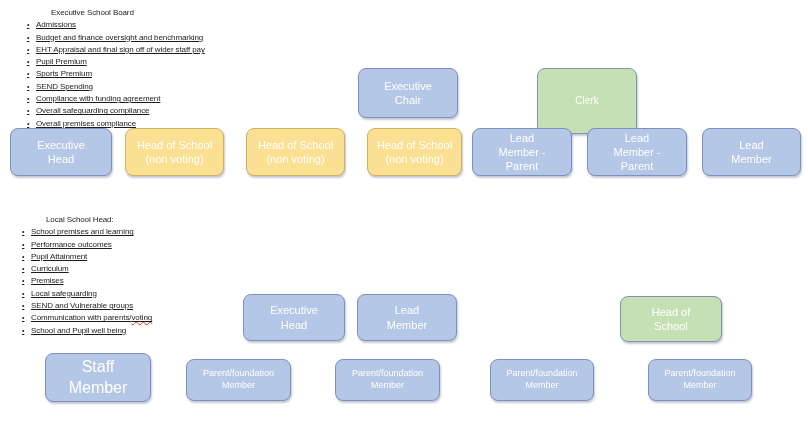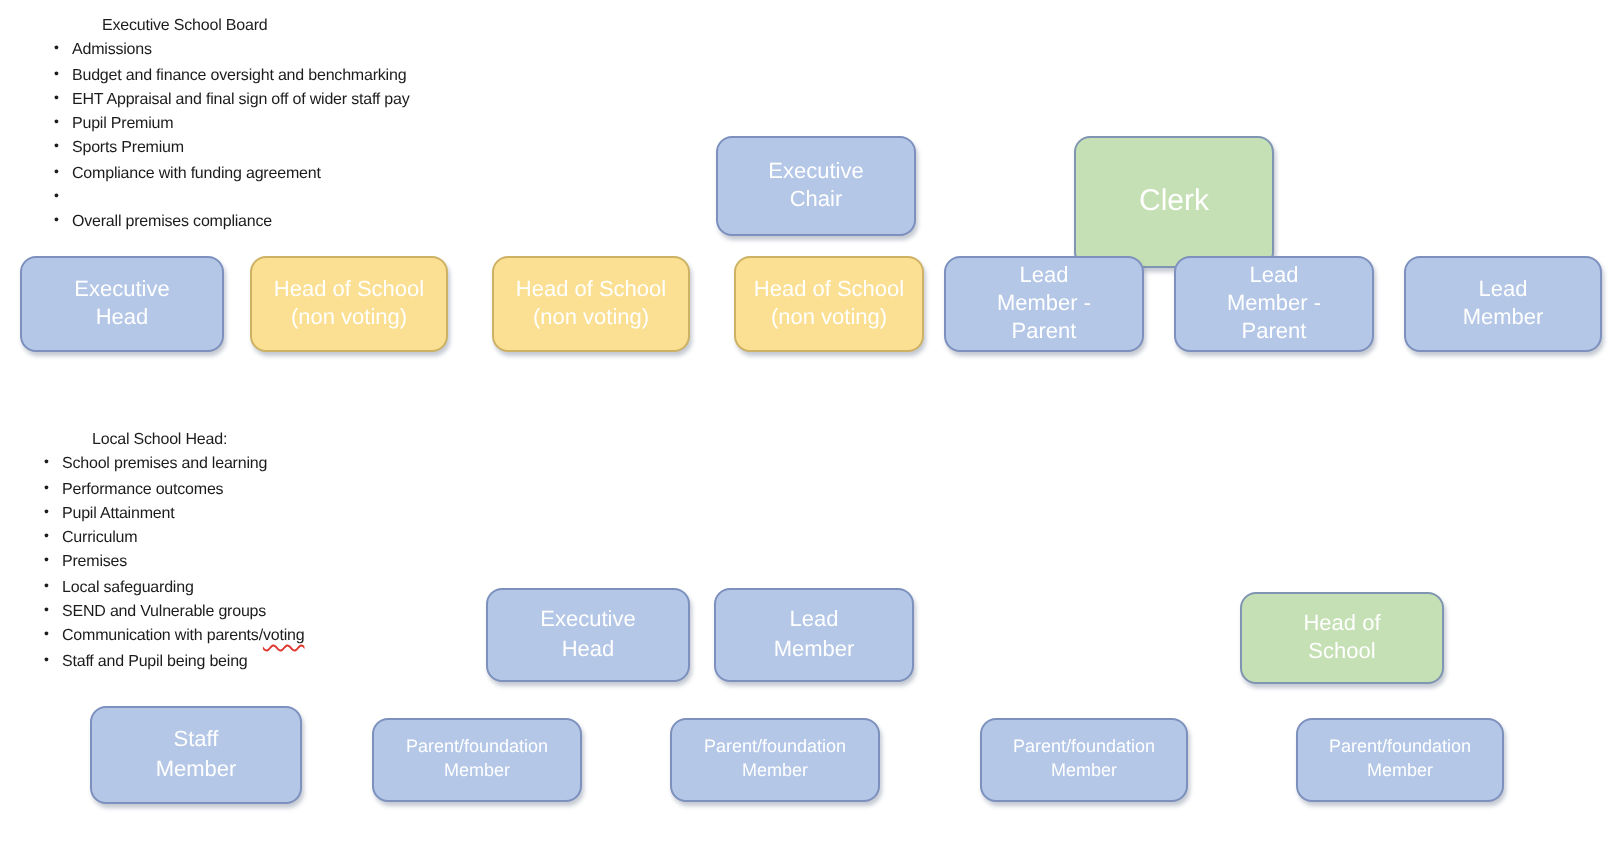--- a/index.html
+++ b/index.html
@@ -17,21 +17,21 @@
   }
   
   .text-list {
     position:absolute;
     font-size:8px;
     line-height:12.3px;
     letter-spacing:-0.1px;
     color:var(--list-text,#1c1c1c);
   }
   .list-title { white-space:nowrap;padding-left:29px; }
-  .list-item { display:flex; padding-left:5px; white-space:nowrap; }
+  .list-item { display:flex; padding-left:5px; white-space:nowrap;text-decoration:underline; }
   .bullet { width:9px; flex:0 0 9px; font-size:7px; line-height:12.3px; }
   .misspelled {
     text-decoration-line: underline;
     text-decoration-style: wavy;
     text-decoration-color: var(--squiggle,#e0342e);
     text-decoration-thickness: 1px;
     text-underline-offset: 1px;
   }
   
   .node {
@@ -71,24 +71,29 @@
         <div class="list-item">
           <span class="bullet">•</span>
           <span class="item-text">Pupil Premium</span>
         </div>
         <div class="list-item">
           <span class="bullet">•</span>
           <span class="item-text">Sports Premium</span>
         </div>
         <div class="list-item">
           <span class="bullet">•</span>
+          <span class="item-text">SEND Spending</span>
+        </div>
+        <div class="list-item">
+          <span class="bullet">•</span>
           <span class="item-text">Compliance with funding agreement</span>
         </div>
         <div class="list-item">
           <span class="bullet">•</span>
+          <span class="item-text">Overall safeguarding compliance</span>
         </div>
         <div class="list-item">
           <span class="bullet">•</span>
           <span class="item-text">Overall premises compliance</span>
         </div>
       </div>
   </div>
 
   <div class="text-list" style="left:17px; top:214px;">
     <div class="list-title">Local School Head:</div>
@@ -120,30 +125,30 @@
         <div class="list-item">
           <span class="bullet">•</span>
           <span class="item-text">SEND and Vulnerable groups</span>
         </div>
         <div class="list-item">
           <span class="bullet">•</span>
           <span class="item-text">Communication with parents/<span class="misspelled">voting</span></span>
         </div>
         <div class="list-item">
           <span class="bullet">•</span>
-          <span class="item-text">Staff and Pupil being being</span>
+          <span class="item-text">School and Pupil well being</span>
         </div>
       </div>
   </div>
 
 <div class="node node-blue" style="left: 358px; top: 68px; width: 100px; height: 50px; font-size: 11px;">
       <span class="node-label">Executive
 Chair</span>
     </div>
-    <div class="node node-green" style="left: 537px; top: 68px; width: 100px; height: 66px; font-size: 15px;">
+    <div class="node node-green" style="left: 537px; top: 68px; width: 100px; height: 66px; font-size: 10px;">
       <span class="node-label">Clerk</span>
     </div>
     <div class="node node-blue" style="left: 10px; top: 128px; width: 102px; height: 48px; font-size: 11px;">
       <span class="node-label">Executive
 Head</span>
     </div>
     <div class="node node-yellow" style="left: 125px; top: 128px; width: 99px; height: 48px; font-size: 11px;">
       <span class="node-label">Head of School
 (non voting)</span>
     </div>
@@ -174,21 +179,21 @@
 Head</span>
     </div>
     <div class="node node-blue" style="left: 357px; top: 294px; width: 100px; height: 47px; font-size: 11px;">
       <span class="node-label">Lead
 Member</span>
     </div>
     <div class="node node-green" style="left: 620px; top: 296px; width: 102px; height: 46px; font-size: 11px;">
       <span class="node-label">Head of
 School</span>
     </div>
-    <div class="node node-blue" style="left: 45px; top: 353px; width: 106px; height: 49px; font-size: 11px; text-align: center;">
+    <div class="node node-blue" style="left: 45px; top: 353px; width: 106px; height: 49px; font-size: 16px; text-align: center;">
       <span class="node-label">Staff
 Member</span>
     </div>
     <div class="node node-blue" style="left: 186px; top: 359px; width: 105px; height: 42px; font-size: 9px;">
       <span class="node-label">Parent/foundation
 Member</span>
     </div>
     <div class="node node-blue" style="left: 335px; top: 359px; width: 105px; height: 42px; font-size: 9px;">
       <span class="node-label">Parent/foundation
 Member</span>

